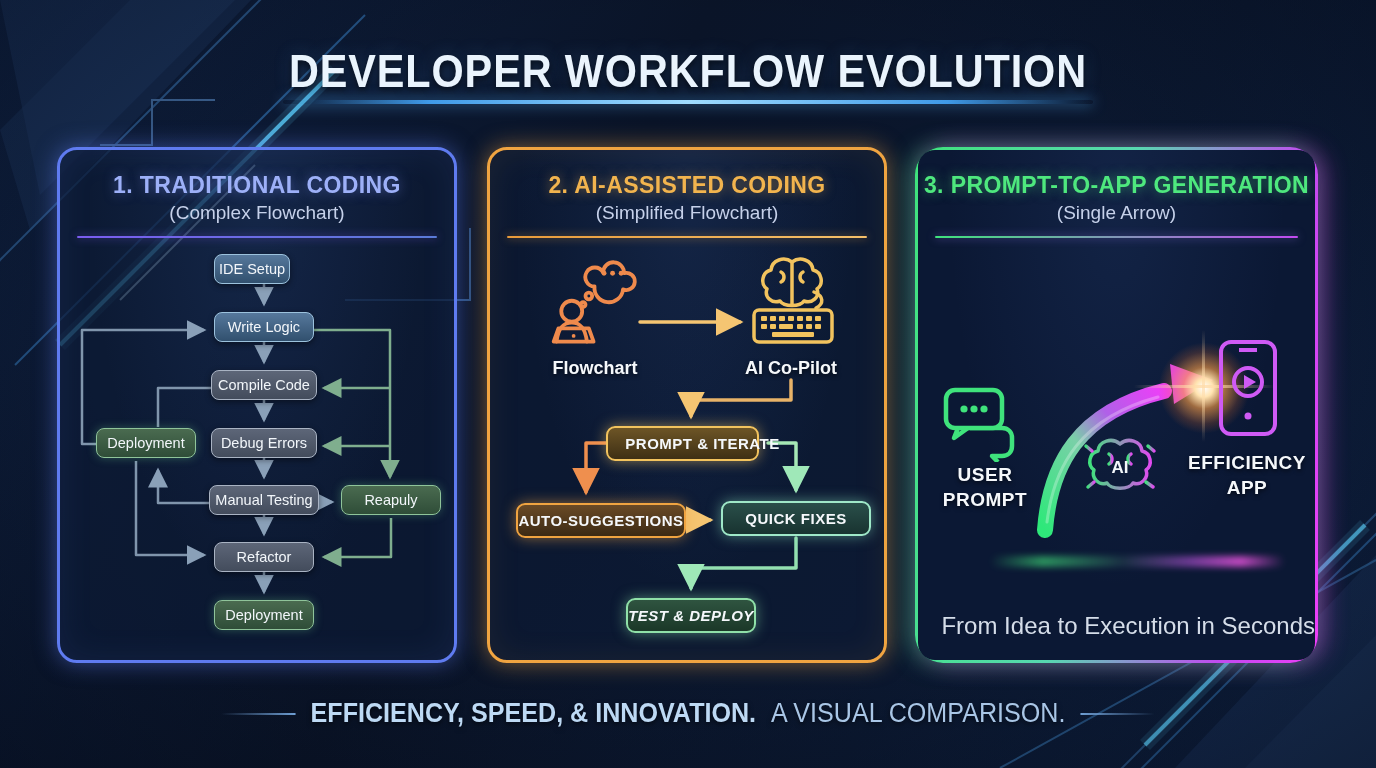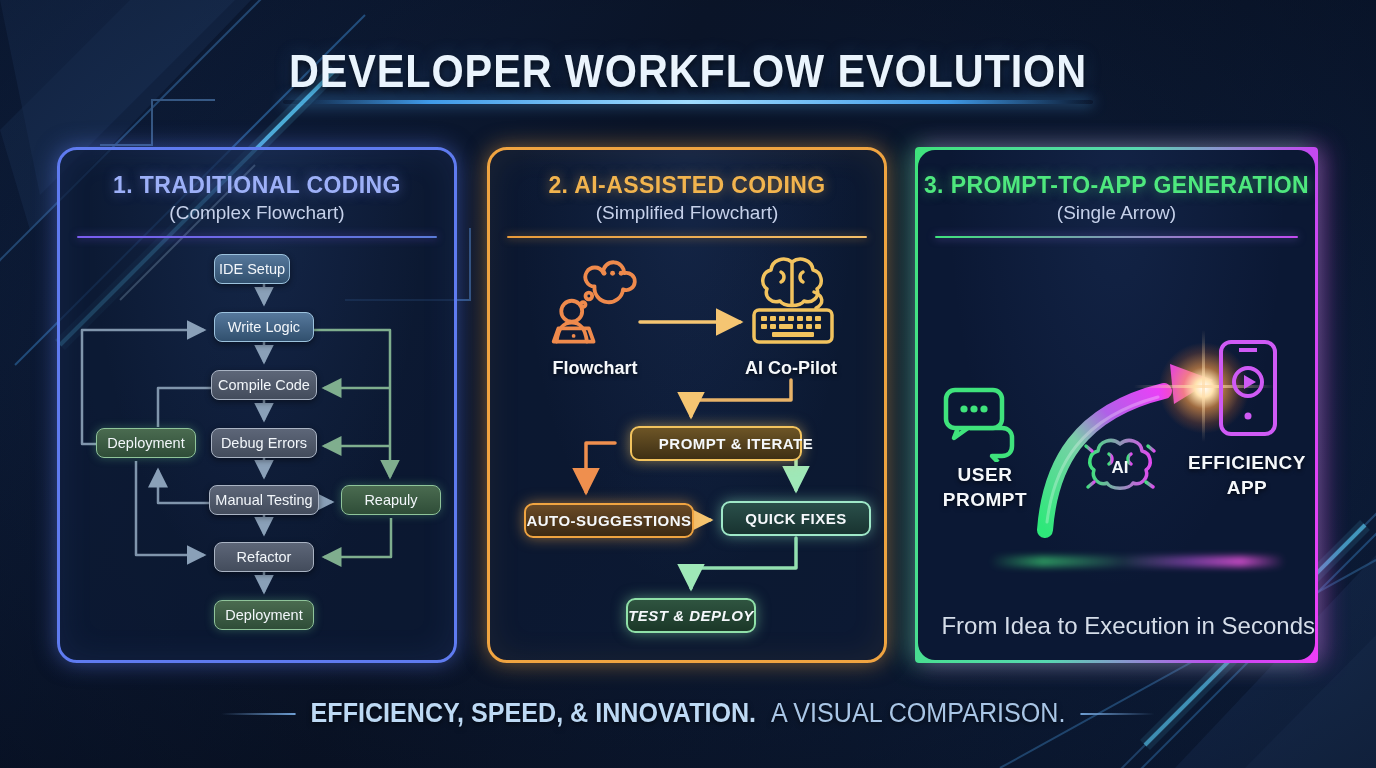--- a/index.html
+++ b/index.html
@@ -18,21 +18,21 @@
   .title-underline{position:absolute;top:100px;left:50%;transform:translateX(-50%);
     width:810px;height:4px;border-radius:3px;
     background:linear-gradient(90deg,rgba(40,120,220,0),#3f9ae8 18%,#9fdcff 50%,#3f9ae8 82%,rgba(40,120,220,0));
     box-shadow:0 0 14px rgba(80,170,240,.8);}
 
   
   .panel{position:absolute;top:147px;height:516px;width:400px;border-radius:20px;box-sizing:border-box;
     background:radial-gradient(ellipse at 50% 8%,rgba(66,106,180,.16),transparent 60%),rgba(13,26,52,.72);}
   .p1{left:57px;border:3px solid #5f7bf0;box-shadow:0 0 22px rgba(95,123,240,.5),inset 0 0 34px rgba(95,123,240,.10);}
   .p2{left:487px;border:3px solid #f0a441;box-shadow:0 0 22px rgba(240,164,65,.5),inset 0 0 34px rgba(240,164,65,.08);}
-  .p3wrap{position:absolute;top:147px;left:915px;width:403px;height:516px;border-radius:4px;padding:3px;box-sizing:border-box;
+  .p3wrap{position:absolute;top:147px;left:915px;width:403px;height:516px;border-radius:28px;padding:3px;box-sizing:border-box;
     background:linear-gradient(100deg,#3fe37c 0%,#57d8b0 45%,#c24af0 80%,#ee3ef8 100%);
     box-shadow:-6px 0 24px rgba(63,227,124,.40),6px 0 24px rgba(232,62,245,.45);}
   .p3{position:relative;width:100%;height:100%;border-radius:17px;
     background:radial-gradient(ellipse at 50% 8%,rgba(66,106,180,.14),transparent 60%),#0b1834;}
 
   .p-title{margin:0;padding-top:20px;text-align:center;font-size:23px;font-weight:800;letter-spacing:.4px;line-height:30px;}
   .t1{color:#9db0f8;text-shadow:0 0 12px rgba(130,150,255,.5);}
   .t2{color:#f2b44e;text-shadow:0 0 12px rgba(242,180,78,.5);}
   .t3{color:#4ee87e;text-shadow:0 0 12px rgba(78,232,126,.5);}
   .p-sub{text-align:center;font-size:19px;line-height:25px;color:#c6d1ea;font-weight:400;}
@@ -223,22 +223,22 @@
             <rect x="22" y="72" width="6" height="5" rx="1"></rect>
           <rect x="31" y="72" width="14" height="5" rx="1"></rect>
             <rect x="49" y="72" width="6" height="5" rx="1"></rect>
           <rect x="58" y="72" width="6" height="5" rx="1"></rect>
             <rect x="67" y="72" width="6" height="5" rx="1"></rect>
           <rect x="24" y="80" width="42" height="5" rx="1"></rect>
         </g>
       </svg>
       <div class="actor-label" style="left:221px;top:208px;">AI Co-Pilot</div>
 
-      <div class="n2 amber" style="left:140px;top:276px;width:172px;padding-left:40px;">PROMPT &amp; ITERATE</div>
-      <div class="n2 rust" style="left:34px;top:353px;width:170px;">AUTO-SUGGESTIONS</div>
+      <div class="n2 amber" style="left:116px;top:276px;width:153px;padding-left:40px;">PROMPT &amp; ITERATE</div>
+      <div class="n2 rust" style="left:26px;top:353px;width:170px;">AUTO-SUGGESTIONS</div>
       <div class="n2 teal" style="left:231px;top:351px;width:150px;">QUICK FIXES</div>
       <div class="n2 mintg" style="left:136px;top:448px;width:130px;font-style:italic;">TEST &amp; DEPLOY</div>
     </div>
 
     <div class="p3wrap">
       <div class="p3">
         <div class="p-title t3">3. PROMPT-TO-APP GENERATION</div>
         <div class="p-sub">(Single Arrow)</div>
         <div class="p-div d3"></div>
 

